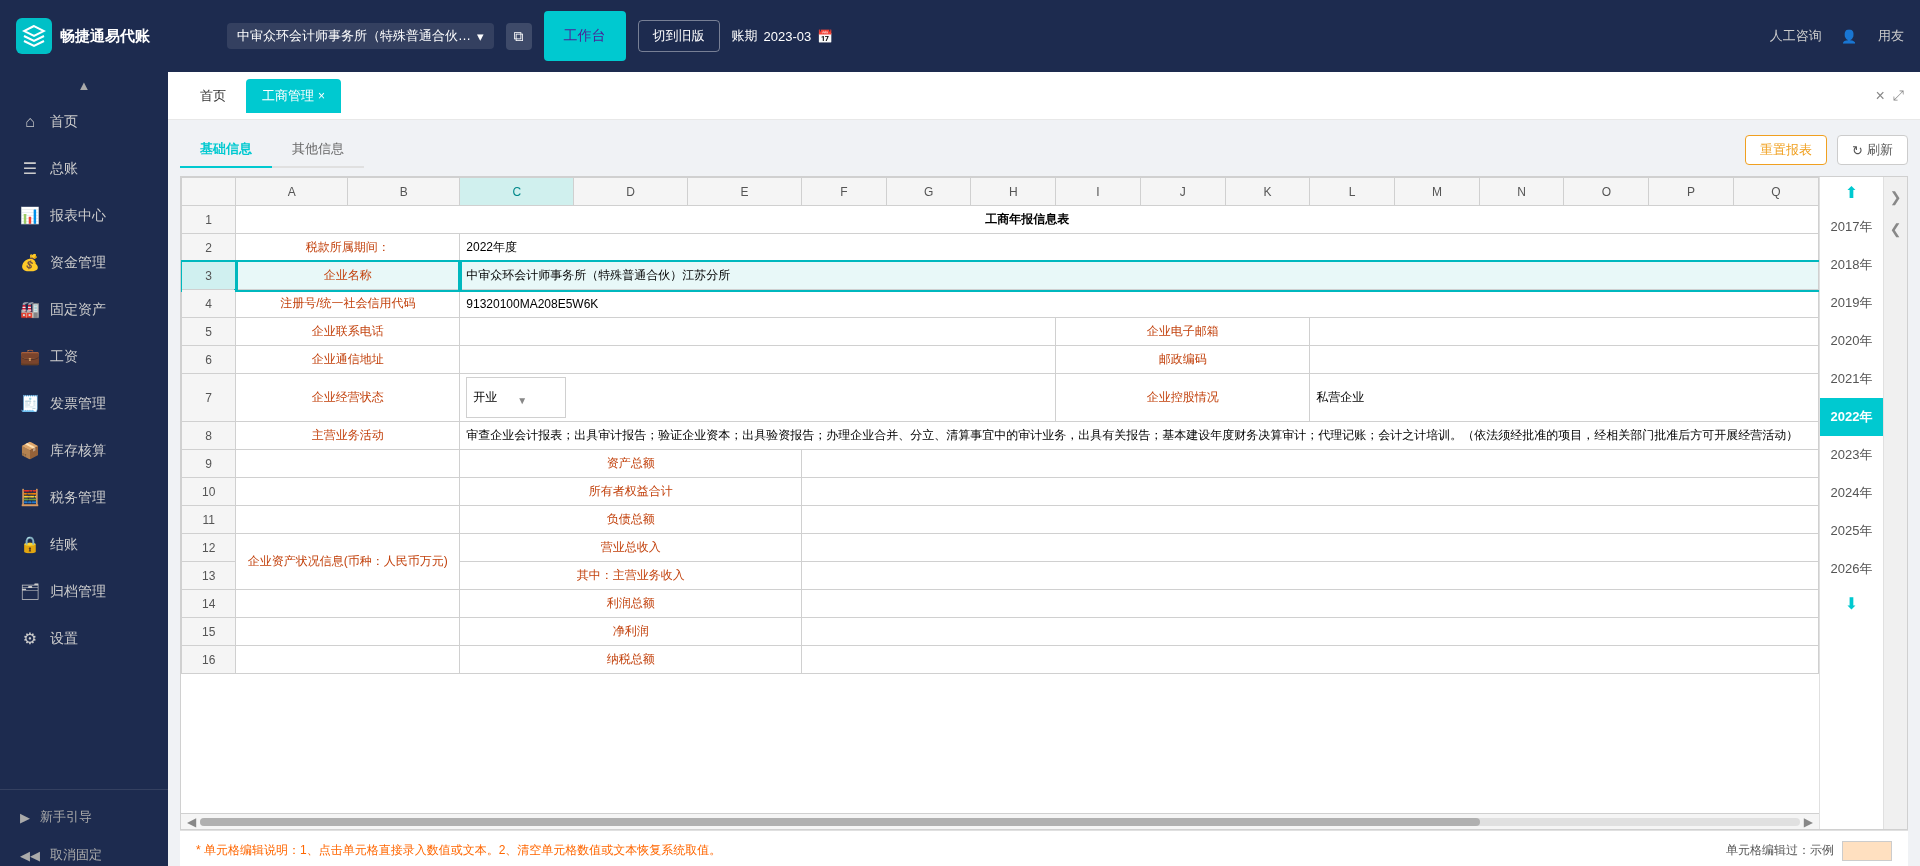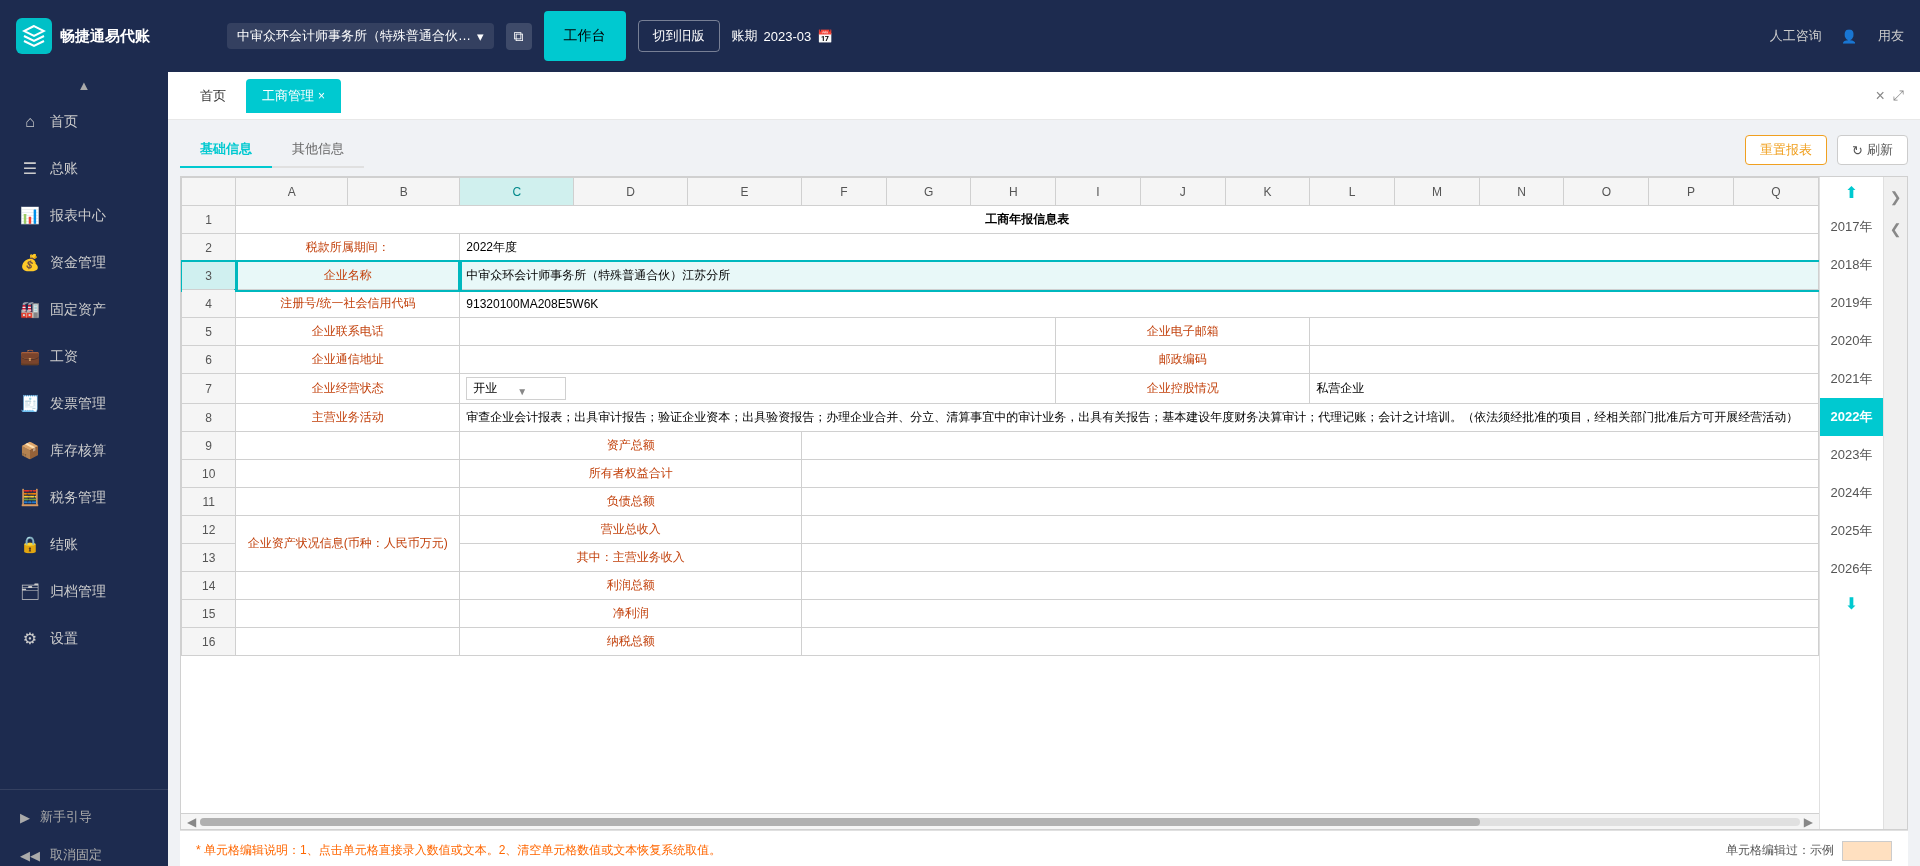--- a/index.html
+++ b/index.html
@@ -12,21 +12,21 @@
     }
     .logo-area { display: flex; align-items: center; gap: 8px; min-width: 160px; }
     .logo-icon { width: 36px; height: 36px; background: #00c0c7; border-radius: 6px; display: flex; align-items: center; justify-content: center; }
     .logo-text { color: #fff; font-size: 15px; font-weight: bold; }
     .company-selector {
       display: flex; align-items: center; gap: 6px;
       background: rgba(255,255,255,0.1); border-radius: 4px;
       padding: 4px 10px; cursor: pointer; min-width: 260px; margin-left: 39px;
     }
     .btn-workbench {
-      background: #00c9d0; color: #000000; border: none; border-radius: 4px;
+      background: #00c9d0; color: #4c1d95; border: none; border-radius: 4px;
       padding: 16px 20px; font-size: 14px; cursor: pointer;
     }
     .btn-old-version {
       background: transparent; color: #fff; border: 1px solid rgba(255,255,255,0.4);
       border-radius: 4px; padding: 6px 14px; font-size: 13px; cursor: pointer;
     }
     .account-period { color: #fff; font-size: 13px; display: flex; align-items: center; gap: 6px; }
     .top-right { margin-left: auto; display: flex; align-items: center; gap: 20px; color: #ccc; font-size: 13px; }
     .copy-icon-btn {
       background: rgba(255,255,255,0.15); border: none; border-radius: 4px;
@@ -174,21 +174,21 @@
       height: 40px; background: #fff; border-top: 1px solid #e0e0e0;
       display: flex; align-items: center; justify-content: space-between;
       padding: 0 16px; font-size: 12px; color: #ff6600; flex-shrink: 0;
     }
     .footer-right { color: #555; display: flex; align-items: center; gap: 8px; }
     .sample-cell { width: 50px; height: 20px; background: #ffe0c0; border: 1px solid #ccc; display: inline-block; }
 
     
     .select-like {
       display: inline-flex; align-items: flex-end; gap: 20px;
-      border: 1px solid #d0d0d0; padding: 2px 6px; background: #fff; min-width: 100px;
+      border: 1px solid #d0d0d0; padding: 11px 6px; background: #fff; min-width: 100px;
     }
     .select-arrow { color: #888; font-size: 10px; }
   </style>
 </head>
 <body>
 
 <div class="top-bar">
   <div class="logo-area">
     <div class="logo-icon">
       <svg width="24" height="24" viewBox="0 0 24 24">

